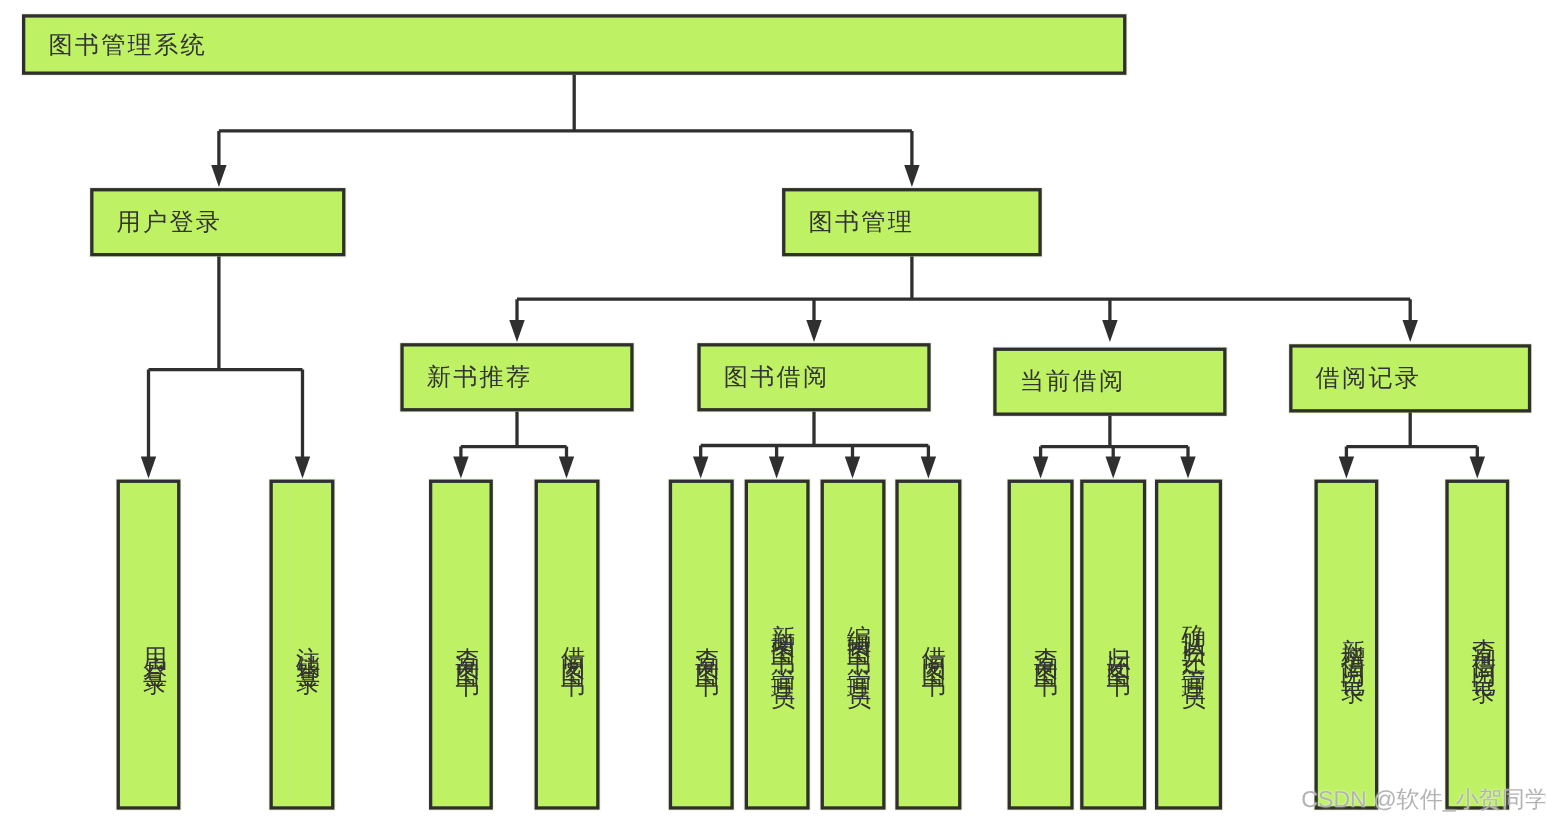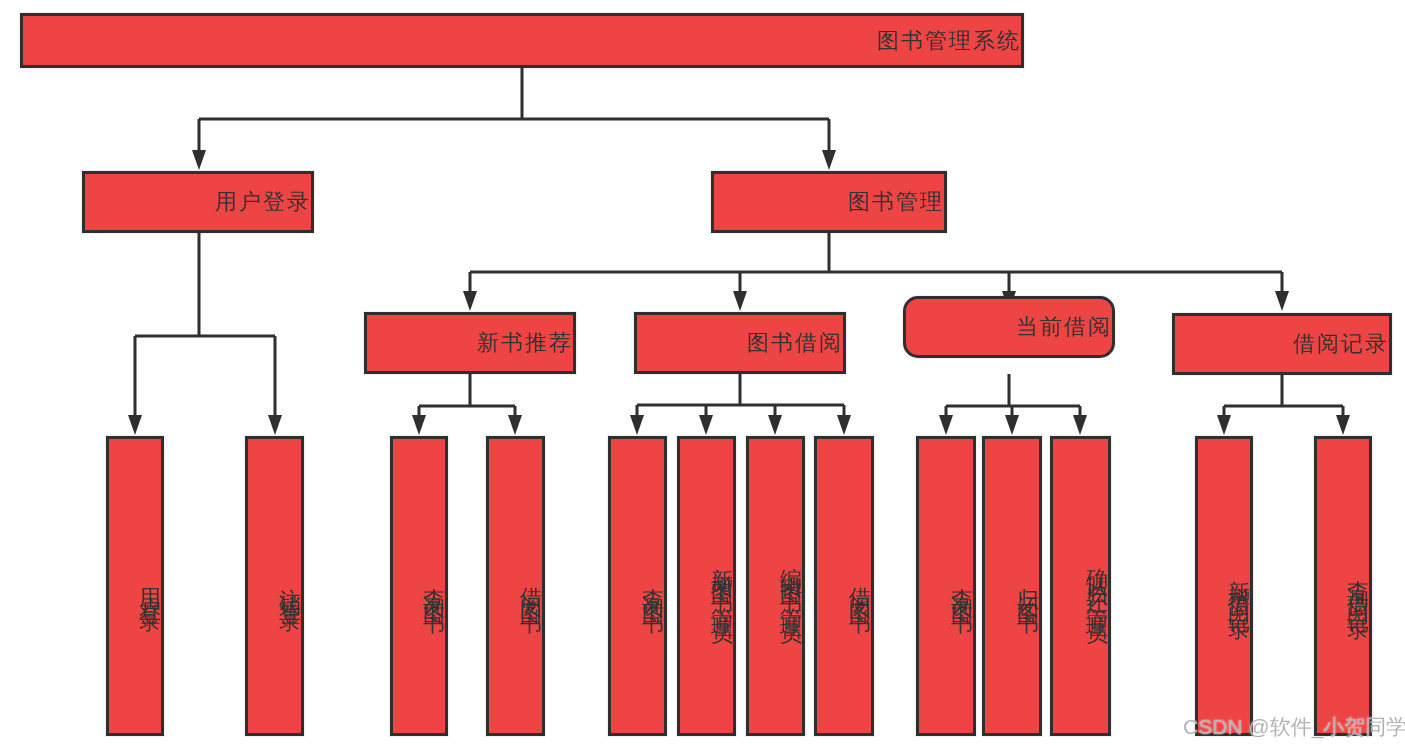--- a/index.html
+++ b/index.html
@@ -13,25 +13,26 @@
     height: 747px;
     background: #ffffff;
     font-family: "Liberation Sans", sans-serif;
     color: #333333;
     overflow: hidden;
   }
   .node {
     position: absolute;
     box-sizing: border-box;
     border: 3px solid #2f2f2f;
-    background: #ef4444;
+    background: #bef264;
     display: flex;
     align-items: center;
-    justify-content: flex-end;
+    justify-content: flex-start;
     box-shadow: 0 0 0 1px rgba(0,0,0,0.06);
+    padding-left: 21px;
   }
   .h-node {
     font-size: 22px;
     letter-spacing: 2px;
     white-space: nowrap;
   }
   .v-node span {
     writing-mode: vertical-rl;
     text-orientation: mixed;
     font-size: 22px;
@@ -127,21 +128,21 @@
   <div class="node h-node" style="left:364px; top:312px; width:212px; height:62px;">
     <span>新书推荐</span>
   </div>
 
   <div class="node h-node" style="left:711px; top:171px; width:236px; height:62px;">
     <span>图书管理</span>
   </div>
   <div class="node h-node" style="left:634px; top:312px; width:212px; height:62px;">
     <span>图书借阅</span>
   </div>
-  <div class="node h-node" style="left:903px; top:296px; width:212px; height:62px;border-radius:15px;">
+  <div class="node h-node" style="left:903px; top:316px; width:212px; height:62px;">
     <span>当前借阅</span>
   </div>
   <div class="node h-node" style="left:1172px; top:313px; width:220px; height:62px;">
     <span>借阅记录</span>
   </div>
 
   <div class="node v-node leaf" style="left:106px; width:58px;">
     <span>用户登录</span>
   </div>
   <div class="node v-node leaf" style="left:245px; width:59px;">

